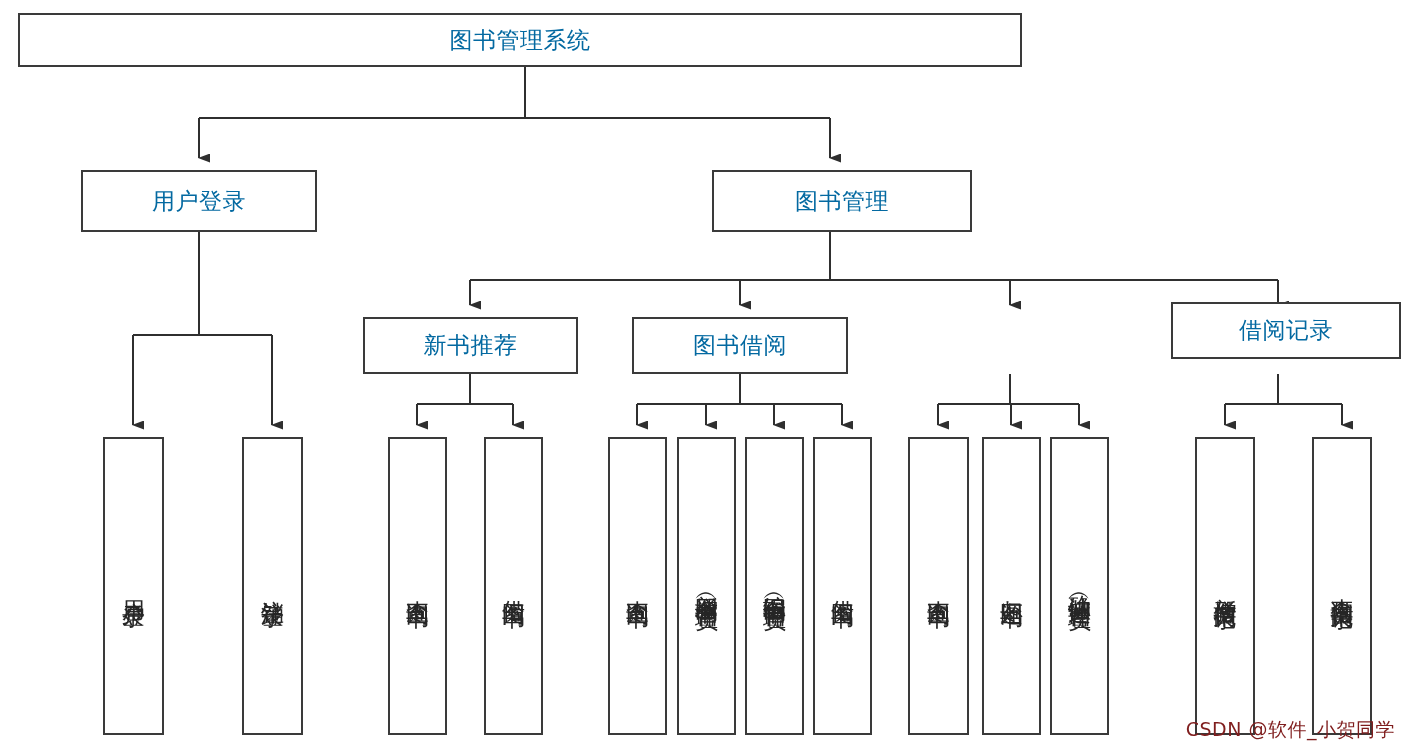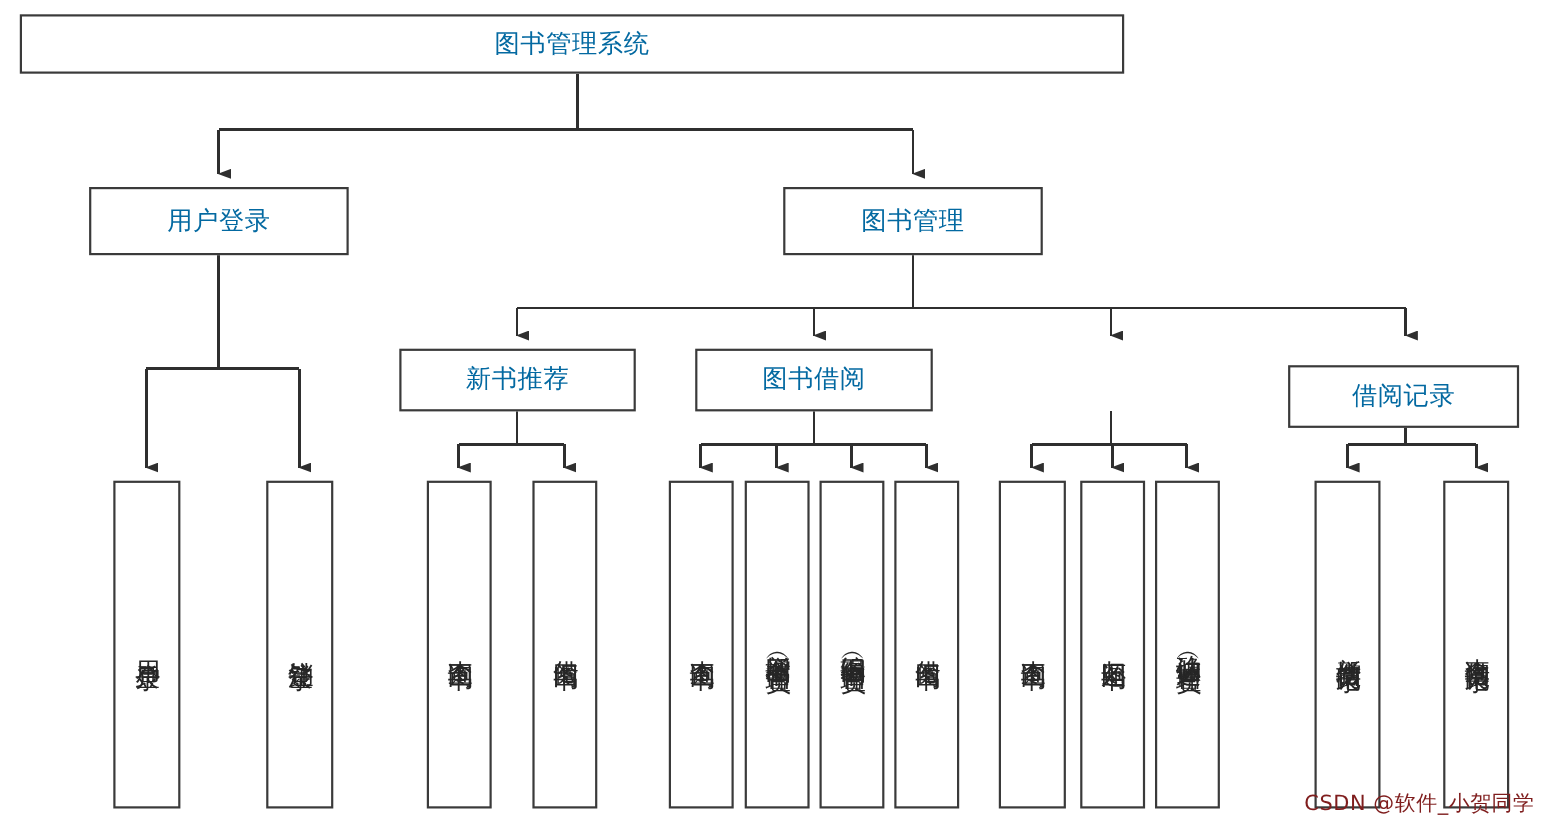--- a/index.html
+++ b/index.html
@@ -121,34 +121,34 @@
   </svg>
 
   <div class="node-box" style="left:18px; top:13px; width:1004px; height:54px;">
     <span class="node-label-h">图书管理系统</span>
   </div>
 
   <div class="node-box" style="left:81px; top:170px; width:236px; height:62px;">
     <span class="node-label-h">用户登录</span>
   </div>
 
-  <div class="node-box" style="left:712px; top:170px; width:236px; height:62px;">
+  <div class="node-box" style="left:712px; top:170px; width:260px; height:62px;">
     <span class="node-label-h">图书管理</span>
   </div>
 
   <div class="node-box" style="left:363px; top:317px; width:215px; height:57px;">
     <span class="node-label-h">新书推荐</span>
   </div>
 
   <div class="node-box" style="left:632px; top:317px; width:216px; height:57px;">
     <span class="node-label-h">图书借阅</span>
   </div>
 
 
-  <div class="node-box" style="left:1171px; top:332px; width:210px; height:57px;">
+  <div class="node-box" style="left:1171px; top:302px; width:230px; height:57px;">
     <span class="node-label-h">借阅记录</span>
   </div>
 
   <div class="node-box" style="left:103px; top:437px; width:61px; height:298px;">
     <span class="node-label-v">用户登录</span>
   </div>
 
   <div class="node-box" style="left:242px; top:437px; width:61px; height:298px;">
     <span class="node-label-v">注销登录</span>
   </div>

